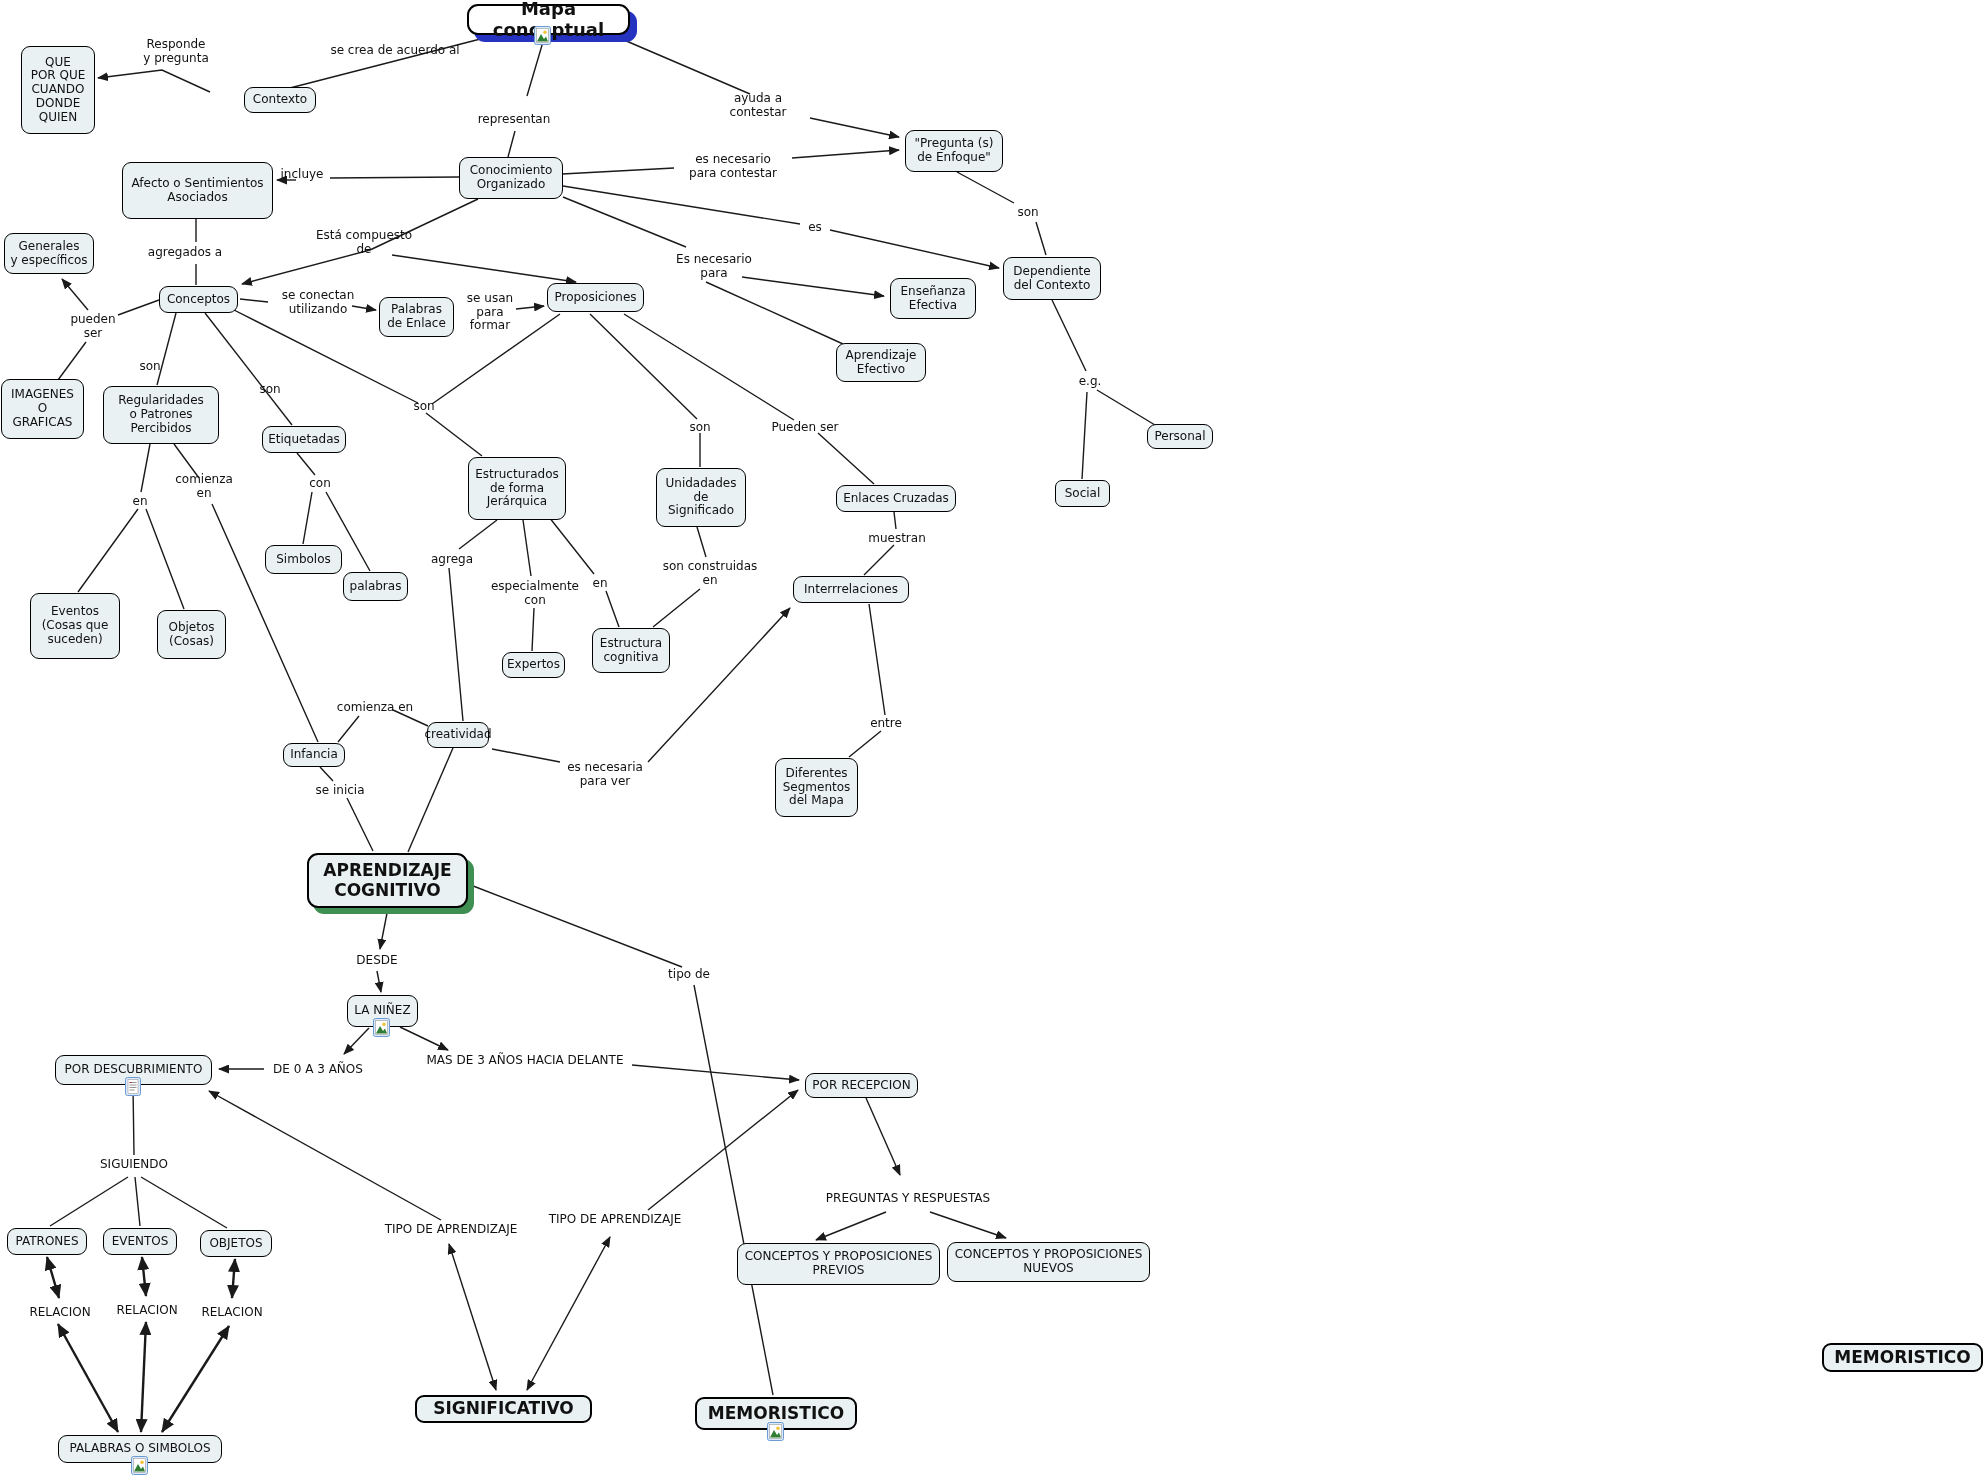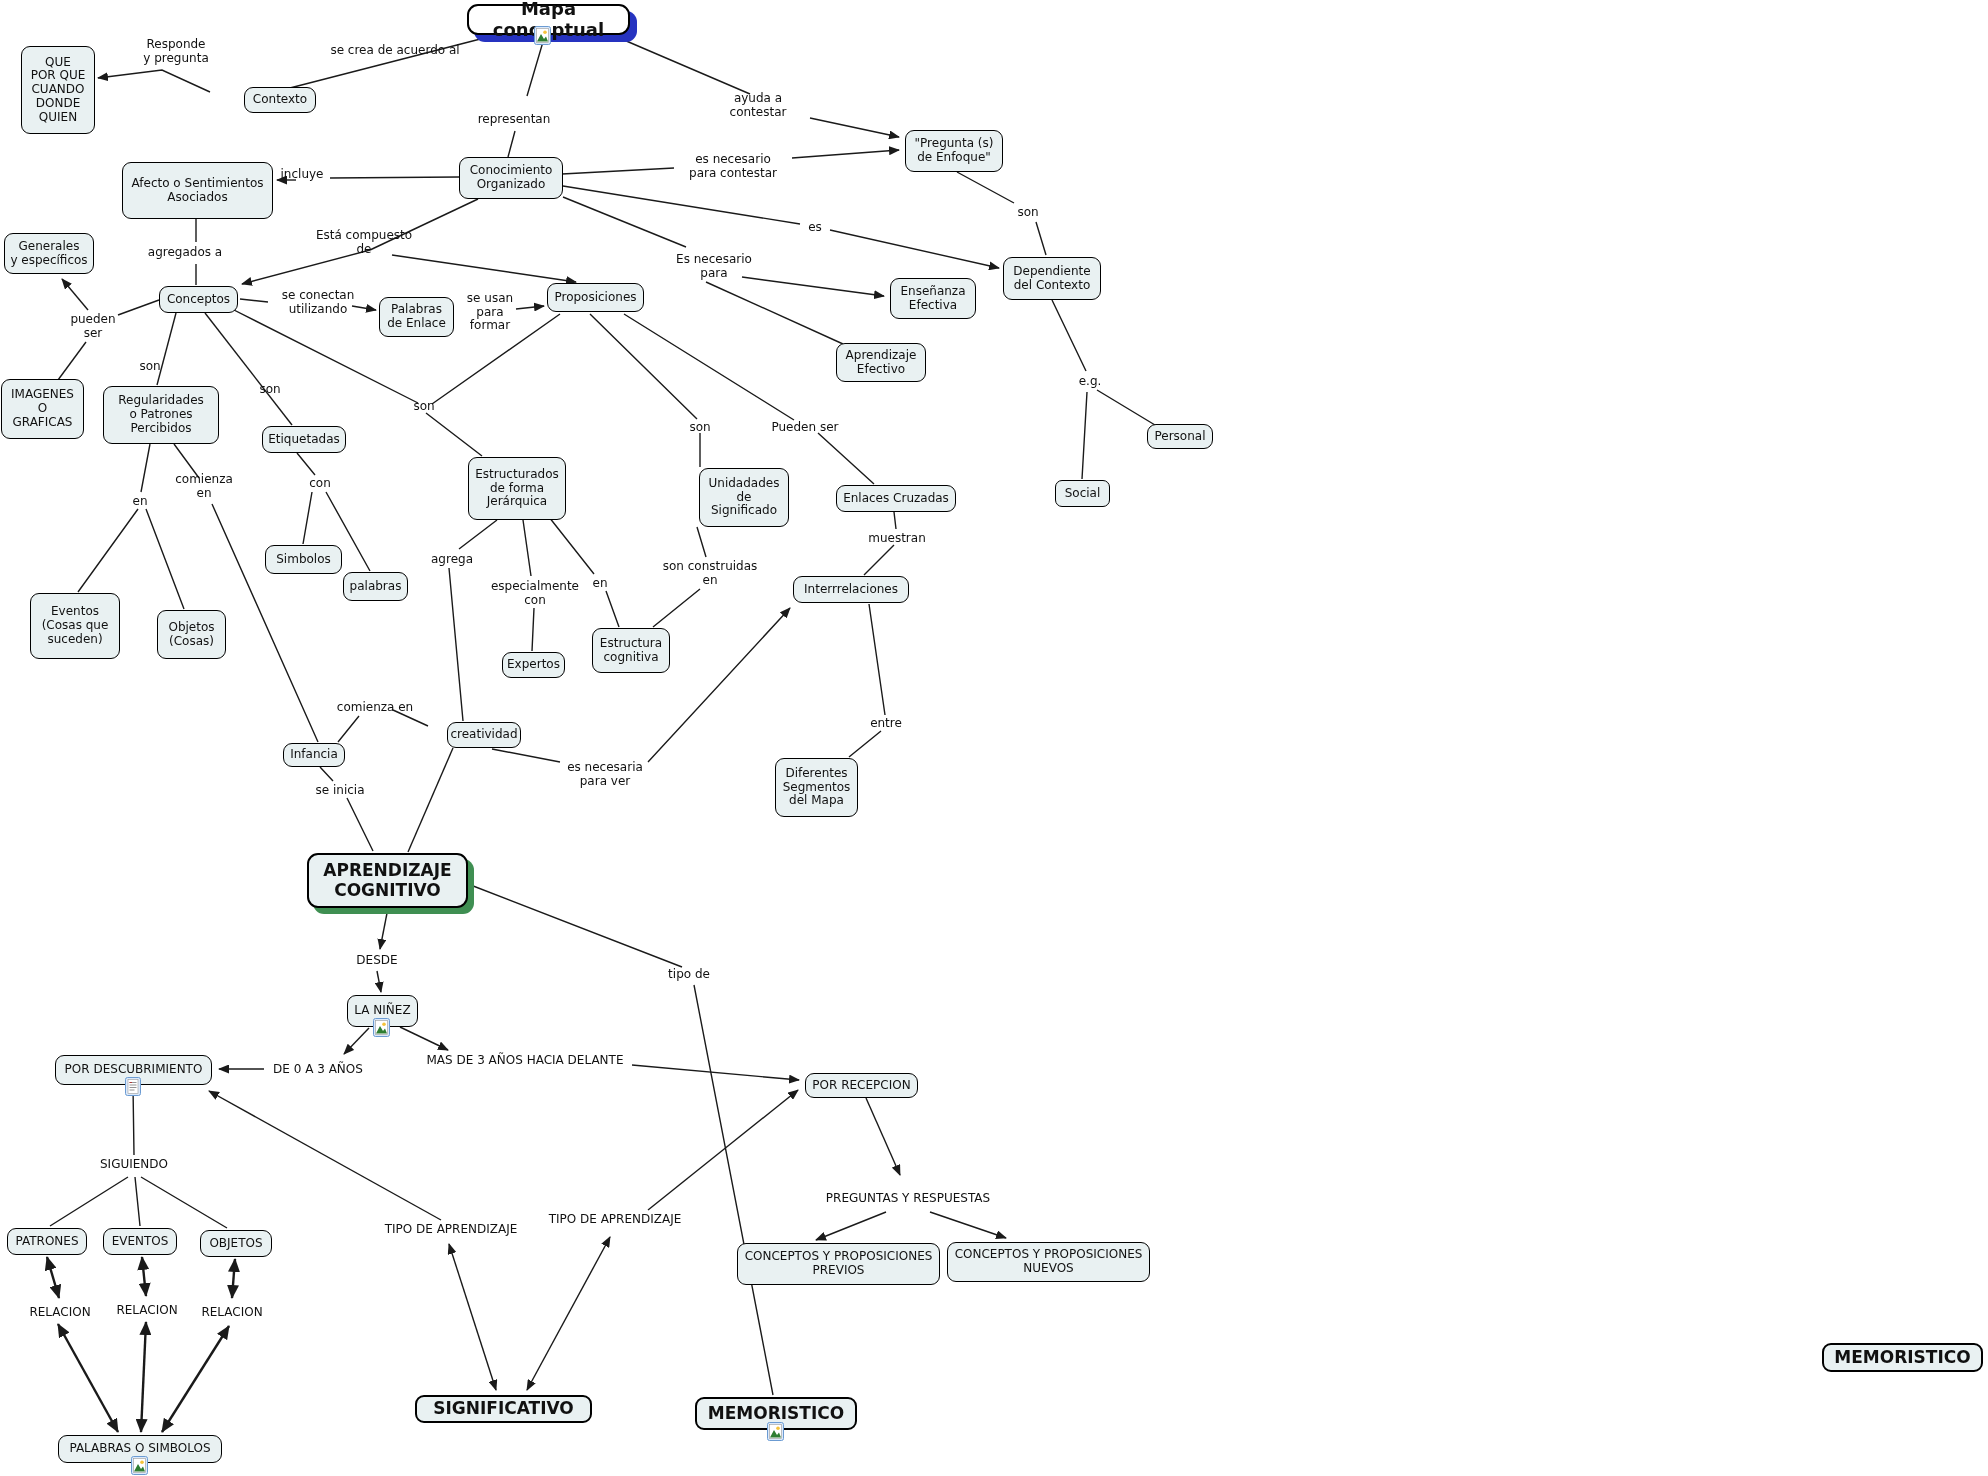--- a/index.html
+++ b/index.html
@@ -135,42 +135,42 @@
 <div class="node" style="left:1px;top:379px;width:83px;height:60px;">IMAGENES
 O
 GRAFICAS</div>
 <div class="node" style="left:103px;top:386px;width:116px;height:58px;">Regularidades
 o Patrones
 Percibidos</div>
 <div class="node" style="left:262px;top:426px;width:84px;height:27px;">Etiquetadas</div>
 <div class="node" style="left:468px;top:457px;width:98px;height:63px;">Estructurados
 de forma
 Jerárquica</div>
-<div class="node" style="left:656px;top:468px;width:90px;height:59px;margin-left:43px;">Unidadades
+<div class="node" style="left:656px;top:468px;width:90px;height:59px;">Unidadades
 de
 Significado</div>
 <div class="node" style="left:836px;top:485px;width:120px;height:27px;">Enlaces Cruzadas</div>
 <div class="node" style="left:793px;top:576px;width:116px;height:27px;">Interrrelaciones</div>
 <div class="node" style="left:1147px;top:424px;width:66px;height:25px;">Personal</div>
 <div class="node" style="left:1055px;top:480px;width:55px;height:27px;border-radius:7px;">Social</div>
 <div class="node" style="left:30px;top:593px;width:90px;height:66px;">Eventos
 (Cosas que
 suceden)</div>
 <div class="node" style="left:157px;top:610px;width:69px;height:49px;">Objetos
 (Cosas)</div>
 <div class="node" style="left:265px;top:545px;width:77px;height:29px;">Simbolos</div>
 <div class="node" style="left:343px;top:572px;width:65px;height:29px;">palabras</div>
 <div class="node" style="left:502px;top:652px;width:63px;height:26px;">Expertos</div>
 <div class="node" style="left:592px;top:628px;width:78px;height:45px;">Estructura
 cognitiva</div>
 <div class="node" style="left:775px;top:758px;width:83px;height:59px;">Diferentes
 Segmentos
 del Mapa</div>
 <div class="node" style="left:283px;top:743px;width:62px;height:24px;">Infancia</div>
-<div class="node" style="left:427px;top:722px;width:74px;height:26px;margin-left:20px;">creatividad</div>
+<div class="node" style="left:427px;top:722px;width:62px;height:26px;">creatividad</div>
 <div class="node big" id="n-apr" style="left:307px;top:853px;width:161px;height:55px;">APRENDIZAJE
 COGNITIVO</div>
 <div class="node" style="left:347px;top:995px;width:71px;height:32px;">LA NIÑEZ</div>
 <div class="node" style="left:55px;top:1055px;width:157px;height:30px;">POR DESCUBRIMIENTO</div>
 <div class="node" style="left:805px;top:1073px;width:113px;height:25px;">POR RECEPCION</div>
 <div class="node" style="left:7px;top:1228px;width:80px;height:27px;">PATRONES</div>
 <div class="node" style="left:103px;top:1228px;width:74px;height:27px;">EVENTOS</div>
 <div class="node" style="left:200px;top:1230px;width:72px;height:27px;">OBJETOS</div>
 <div class="node" style="left:737px;top:1243px;width:203px;height:42px;">CONCEPTOS Y PROPOSICIONES
 PREVIOS</div>

